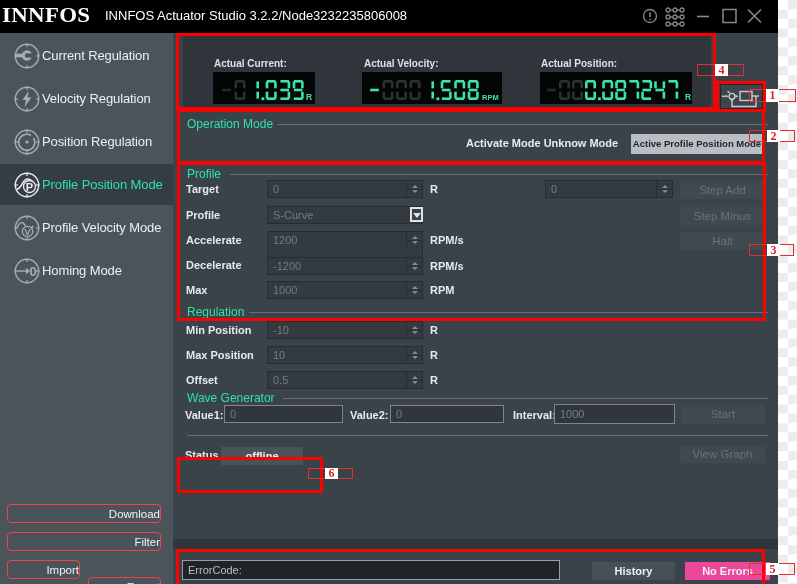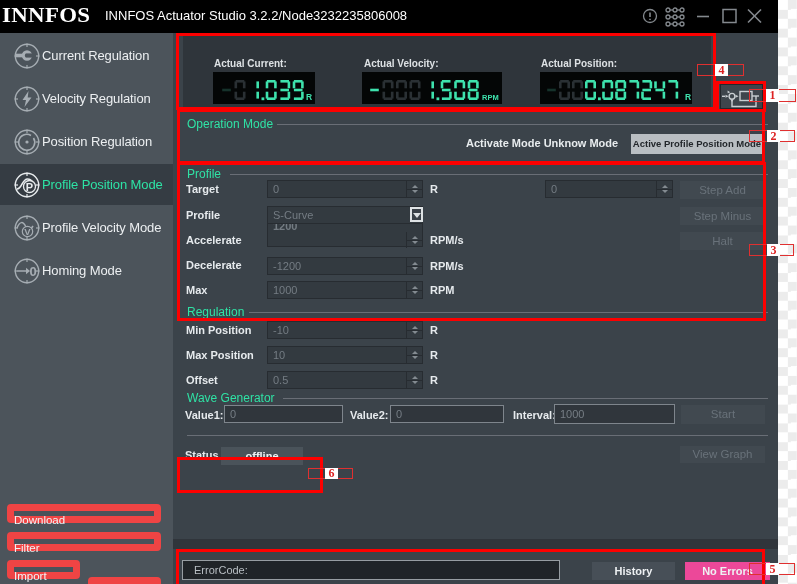--- a/index.html
+++ b/index.html
@@ -10,21 +10,21 @@
 .lbl{position:absolute;color:#e6eaed;font-size:11px;font-weight:bold;white-space:nowrap;}
 .inp{position:absolute;background:#333a40;border:1px solid #272c31;color:#747c83;font-size:11px;padding-left:5px;line-height:16px;}
 .spin{position:absolute;width:16px;border-left:1px solid #272c31;}
 .spin:before{content:"";position:absolute;left:5px;top:4px;border-left:3px solid transparent;border-right:3px solid transparent;border-bottom:3px solid #848b91;}
 .spin:after{content:"";position:absolute;left:5px;bottom:4px;border-left:3px solid transparent;border-right:3px solid transparent;border-top:3px solid #848b91;}
 .spin i{position:absolute;left:0;right:0;top:50%;height:1px;background:#272c31;}
 .unit{position:absolute;color:#e6eaed;font-size:11px;font-weight:bold;white-space:nowrap;}
 .dbtn{position:absolute;background:#414950;color:#69727a;font-size:11.5px;text-align:center;line-height:18px;white-space:nowrap;}
 .wbtn{position:absolute;background:#49525a;color:#eef1f3;font-size:11px;font-weight:bold;text-align:center;line-height:18px;white-space:nowrap;}
 .winp{position:absolute;background:#30363c;border:1px solid #7e858c;color:#767e85;font-size:11px;padding-left:5px;line-height:16px;}
-.sbtn{position:absolute;border:7px solid #ef4444;border-radius:4px;color:#f0f3f5;font-size:11.5px;text-align:left;background:#4a525a;}
+.sbtn{position:absolute;border:1px solid #ef4444;border-radius:4px;color:#f0f3f5;font-size:11.5px;text-align:right;background:#4a525a;}
 .ann{position:absolute;border:3px solid #fd0000;}
 .albl{position:absolute;border:1px solid #e03030;}
 .albl b{position:absolute;background:#fff;color:#d22;font-family:"Liberation Serif",serif;font-size:12px;font-weight:bold;text-align:center;}
 .sbi{position:absolute;white-space:nowrap;font-size:13px;letter-spacing:-0.1px;}
 </style></head><body>
 <div id="app">
  <div class="abs" style="left:0;top:0;width:778px;height:33px;background:#000;">
   <div class="abs" style="left:2px;top:2px;width:95px;height:27px;color:#fff;font-family:'Liberation Serif',serif;font-weight:bold;font-size:22px;letter-spacing:0.3px;transform:scaleX(1.04);transform-origin:left;">INNFOS</div>
   <div class="abs" style="left:105px;top:8px;color:#fff;font-size:13px;">INNFOS Actuator Studio 3.2.2/Node3232235806008</div>
   <svg class="abs" style="left:637px;top:6px;" width="132" height="21" viewBox="0 0 132 21">
@@ -290,21 +290,21 @@
     <div class="grn abs" style="left:187px;top:167px;">Profile</div>
     <div class="hline" style="left:230px;top:174px;width:538px;"></div>
     <div class="lbl" style="left:186px;top:183px;">Target</div>
     <div class="inp" style="left:267px;top:180px;width:156px;height:18px;">0</div>
     <div class="spin" style="left:406px;top:181px;height:16px;">
       <i></i>
     </div>
     <div class="unit" style="left:430px;top:183px;">R</div>
     <div class="lbl" style="left:186px;top:209px;">Profile</div>
     <div class="lbl" style="left:186px;top:234px;">Accelerate</div>
-    <div class="inp" style="left:267px;top:217px;width:156px;height:30px;font-weight:bold;">1200</div>
+    <div class="inp" style="left:267px;top:231px;width:156px;height:30px;">1200</div>
     <div class="spin" style="left:406px;top:232px;height:16px;">
       <i></i>
     </div>
     <div class="unit" style="left:430px;top:234px;">RPM/s</div>
     <div class="lbl" style="left:186px;top:259px;">Decelerate</div>
     <div class="inp" style="left:267px;top:257px;width:156px;height:18px;">-1200</div>
     <div class="spin" style="left:406px;top:258px;height:16px;">
       <i></i>
     </div>
     <div class="unit" style="left:430px;top:260px;">RPM/s</div>
@@ -351,21 +351,21 @@
     <div class="lbl" style="left:350px;top:409px;">Value2:</div>
     <div class="winp" style="left:390px;top:405px;width:114px;height:18px;">0</div>
     <div class="lbl" style="left:513px;top:409px;">Interval:</div>
     <div class="winp" style="left:554px;top:404px;width:121px;height:20px;line-height:18px;">1000</div>
     <div class="dbtn" style="left:681px;top:405px;width:84px;height:19px;line-height:19px;">Start</div>
     <div class="hline" style="left:187px;top:435px;width:581px;"></div>
     <div class="lbl" style="left:185px;top:449px;">Status</div>
     <div class="wbtn" style="left:221px;top:447px;width:82px;height:18px;background:#4a535a;">offline</div>
     <div class="dbtn" style="left:680px;top:446px;width:85px;height:17px;line-height:17px;">View Graph</div>
     <div class="abs" style="left:173px;top:539px;width:605px;height:10px;background:#30353b;"></div>
-    <div class="abs" style="left:182px;top:560px;width:378px;height:20px;background:#202428;border:1px solid #979da2;color:#b9bfc4;font-size:11px;line-height:18px;padding-left:11px;">ErrorCode:</div>
+    <div class="abs" style="left:182px;top:560px;width:378px;height:20px;background:#202428;border:1px solid #979da2;color:#b9bfc4;font-size:11px;line-height:18px;padding-left:5px;">ErrorCode:</div>
     <div class="wbtn" style="left:592px;top:562px;width:83px;height:18px;background:#474f57;">History</div>
     <div class="wbtn" style="left:685px;top:562px;width:85px;height:18px;background:#ec4899;">No Errors</div>
 </div>
 <div class="ann" style="left:176px;top:33px;width:540px;height:77px;"></div>
 <div class="ann" style="left:716px;top:81px;width:50px;height:31px;"></div>
 <div class="ann" style="left:177px;top:109px;width:588px;height:55px;"></div>
 <div class="ann" style="left:177px;top:162px;width:589px;height:159px;"></div>
 <div class="ann" style="left:176px;top:549px;width:589px;height:40px;"></div>
 <div class="ann" style="left:177px;top:457px;width:146px;height:36px;"></div>
 <div class="albl" style="left:697px;top:64px;width:47px;height:12px;">

